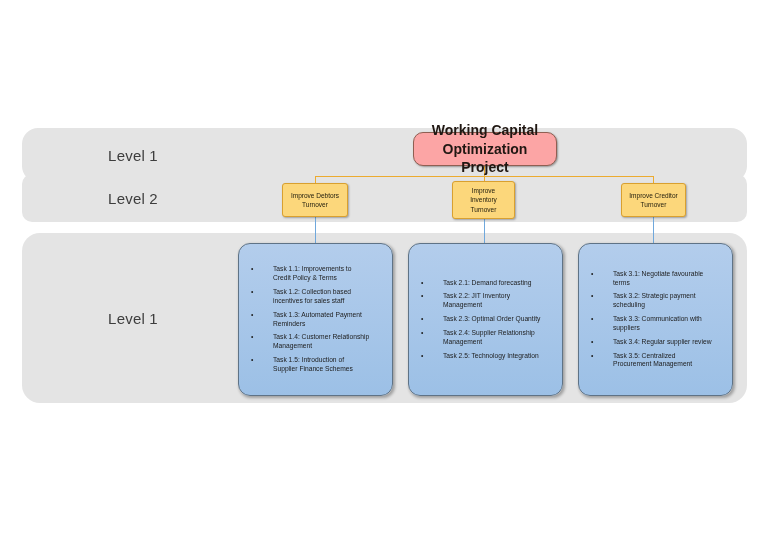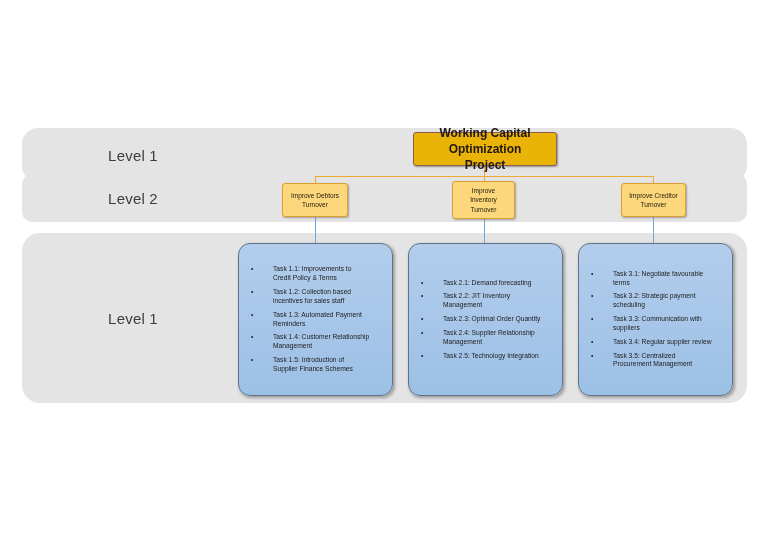--- a/index.html
+++ b/index.html
@@ -24,22 +24,22 @@
   .line.blue { background:#70a8dc; }
 
   
   .node {
     position:absolute; box-sizing:border-box;
     display:flex; align-items:center; justify-content:center;
     text-align:center; white-space:pre-line;
   }
   .root-node {
     left:413px; top:132px; width:144px; height:34px;
-    background:#eab308; border:1px solid #8f5f52; border-radius:3px;
-    font-weight:bold; font-size:12px; line-height:1.35; color:#201712;
+    background:#fca5a5; border:1px solid #8f5f52; border-radius:10px;
+    font-weight:bold; font-size:14px; line-height:1.35; color:#201712;
     box-shadow:1px 1px 2px rgba(0,0,0,0.35);
   }
   .l2-node {
     background:#fcd77b; border:1px solid #d9a02f; border-radius:3px;
     font-size:6.5px; line-height:1.45; color:#24200f;
     box-shadow:1px 1px 2px rgba(0,0,0,0.3);
   }
   .l2-debtors  { left:282px; top:183px; width:66px; height:34px; }
   .l2-inventory{ left:452px; top:181px; width:63px; height:38px; }
   .l2-creditor { left:621px; top:183px; width:65px; height:34px; }

